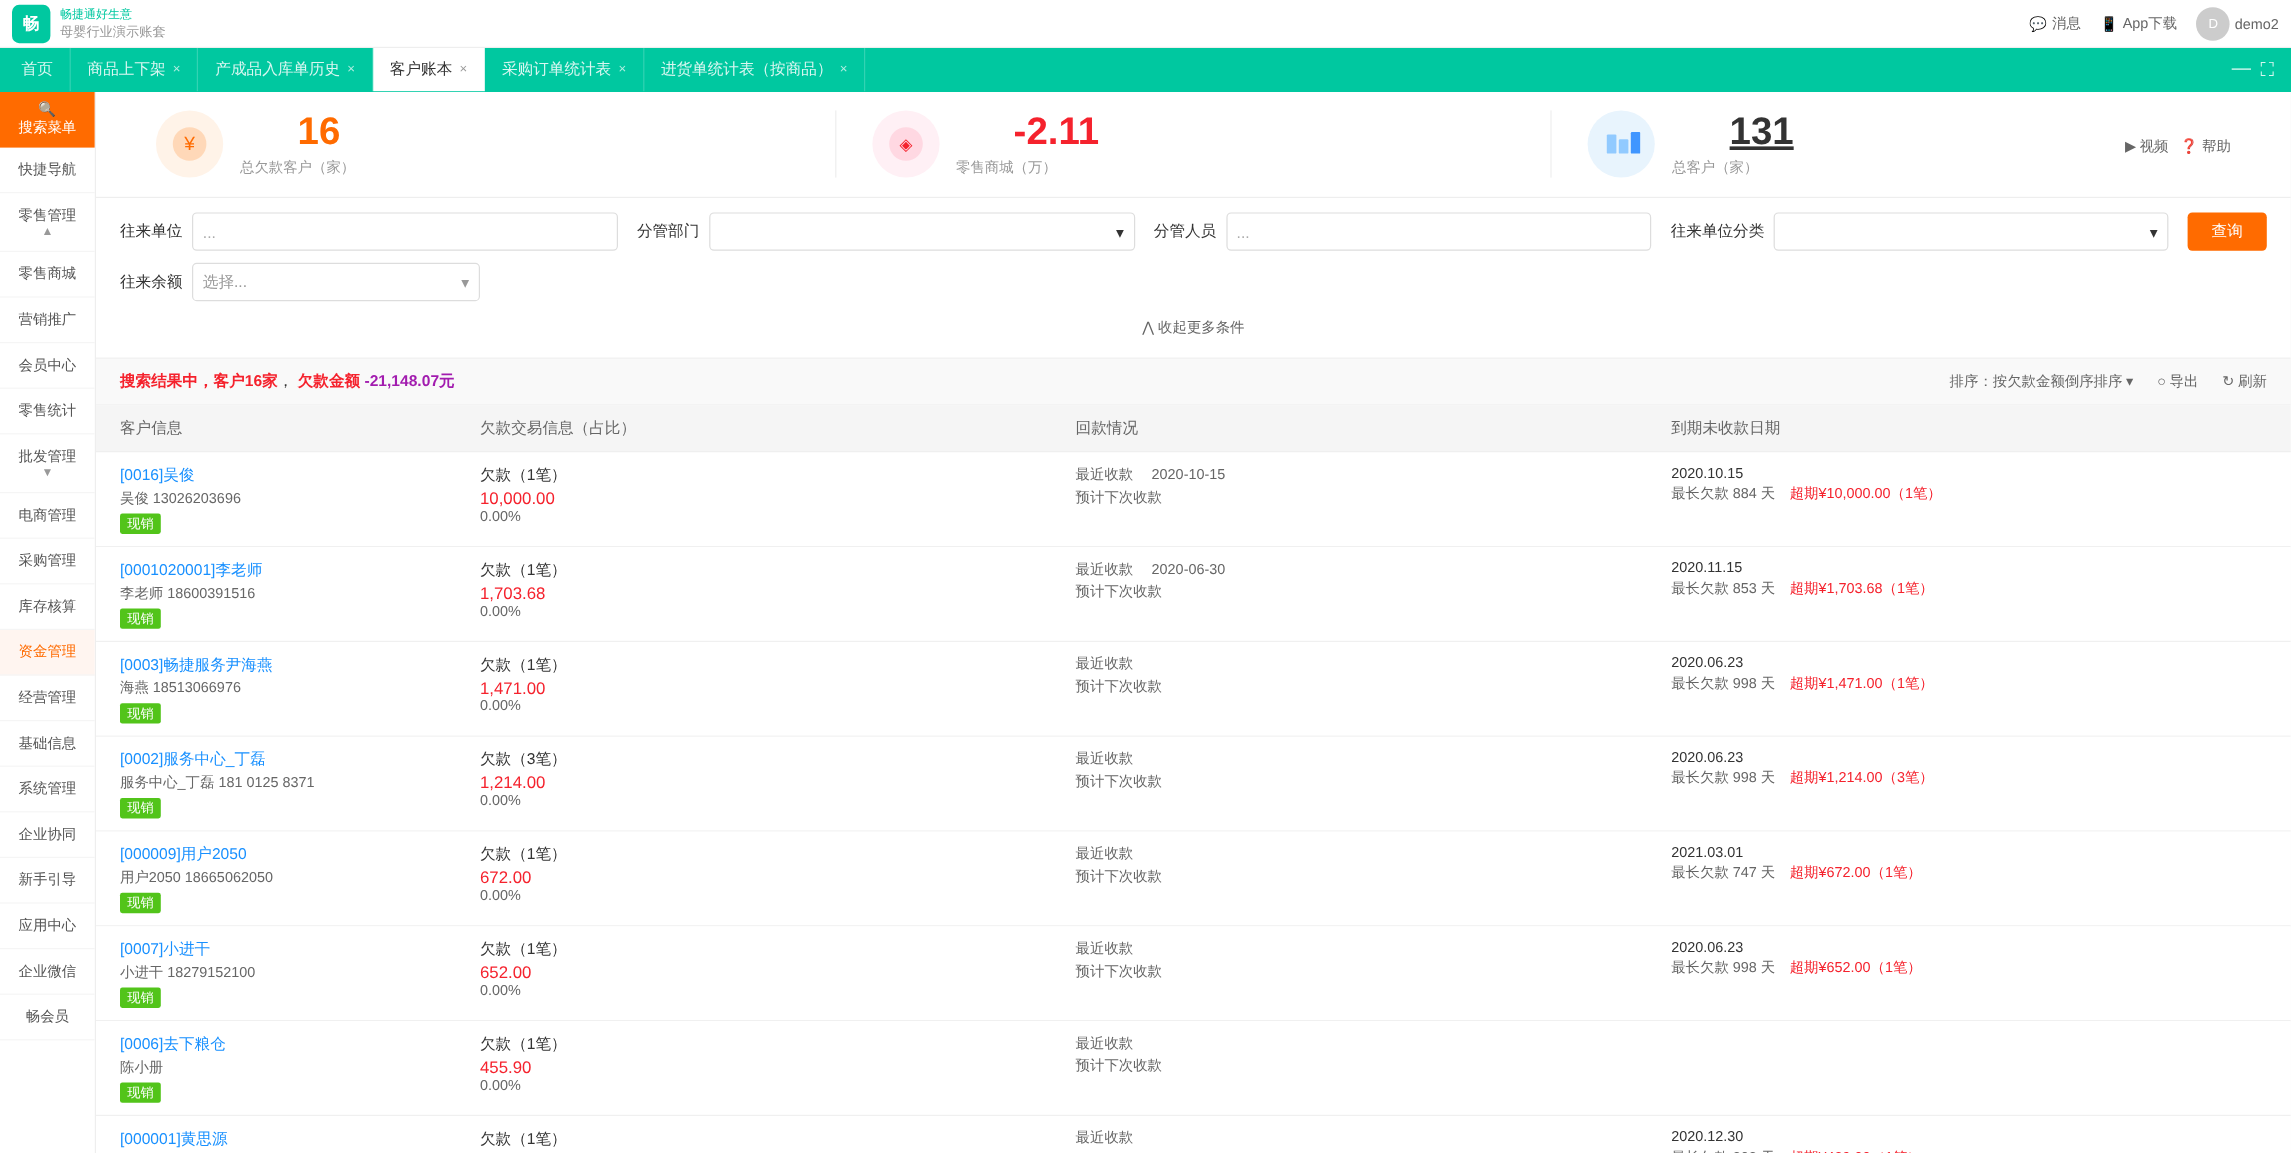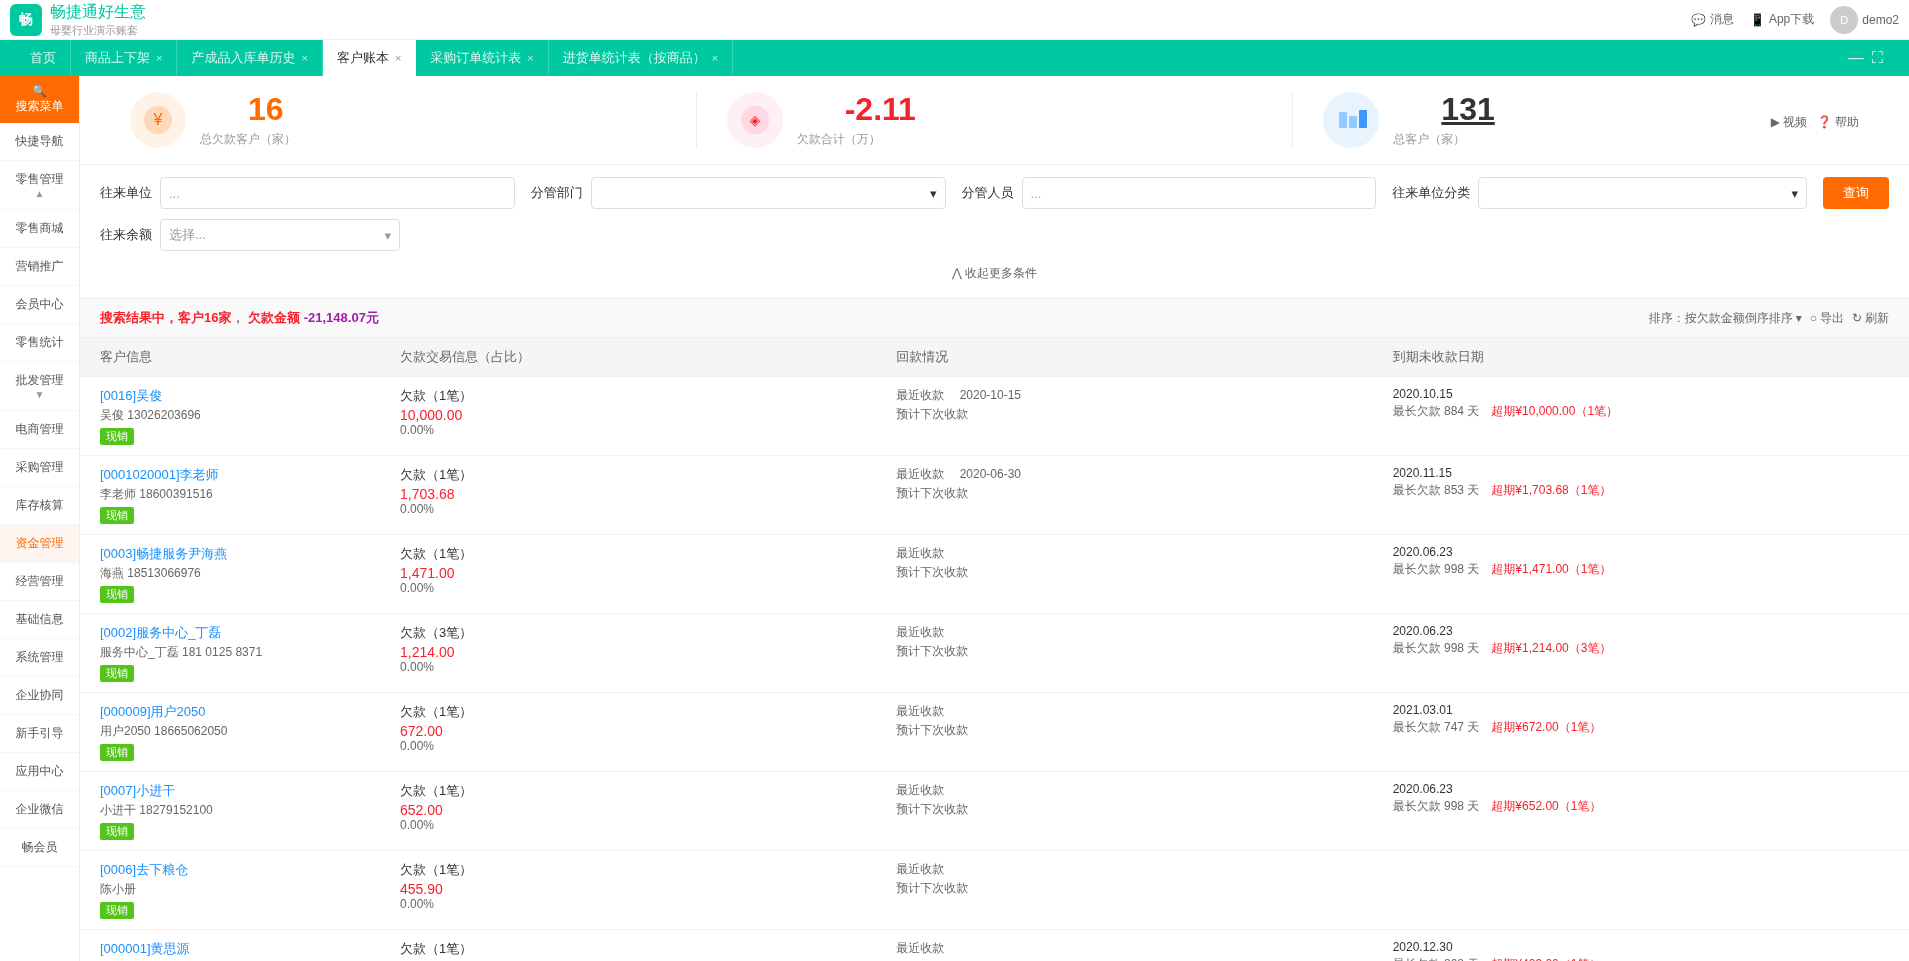--- a/index.html
+++ b/index.html
@@ -6,30 +6,30 @@
     body { background: #f5f5f5; font-size: 13px; color: #333; overflow-x: hidden; }
     
     
     .top-bar {
       display: flex; align-items: center; height: 40px;
       background: #fff; border-bottom: 1px solid #eee;
       padding: 0 10px; position: fixed; top: 0; left: 0; right: 0; z-index: 100;
     }
     .logo-area { display: flex; align-items: center; width: 200px; }
     .logo-icon { width: 32px; height: 32px; background: #00c8a0; border-radius: 6px; display: flex; align-items: center; justify-content: center; color: #fff; font-size: 14px; font-weight: bold; margin-right: 8px; }
-    .logo-text { font-size: 16px; color: #00c8a0; }
+    .logo-text { font-size: 10px; color: #00c8a0; }
     .logo-sub { font-size: 11px; color: #999; }
     .top-right { margin-left: auto; display: flex; align-items: center; gap: 16px; }
     .top-btn { display: flex; align-items: center; gap: 4px; font-size: 12px; color: #666; cursor: pointer; }
     .avatar { width: 28px; height: 28px; border-radius: 50%; background: #ccc; display: flex; align-items: center; justify-content: center; color: #fff; font-size: 11px; }
 
     
     .nav-tabs {
       display: flex; align-items: center; height: 36px;
-      background: #00c8a0; padding: 16px; position: fixed; top: 40px; left: 0; right: 0; z-index: 99;
+      background: #00c8a0; padding: 4px; position: fixed; top: 40px; left: 0; right: 0; z-index: 99;
     }
     .nav-tab {
       display: flex; align-items: center; height: 36px;
       padding: 0 14px; font-size: 13px; color: rgba(255,255,255,0.85);
       cursor: pointer; white-space: nowrap; gap: 6px;
       border-right: 1px solid rgba(255,255,255,0.2);
     }
     .nav-tab.active { background: #fff; color: #333; }
     .nav-tab .close-x { font-size: 11px; color: rgba(255,255,255,0.7); }
     .nav-tab.active .close-x { color: #999; }
@@ -104,21 +104,21 @@
     .collapse-btn { color: #666; font-size: 12px; cursor: pointer; }
 
     
     .result-summary {
       background: #f9f9f9; padding: 10px 20px;
       display: flex; align-items: center; justify-content: space-between;
       border-bottom: 1px solid #eee;
     }
     .result-text { font-size: 13px; color: #333; }
     .result-text span { color: #f5222d; font-weight: bold; }
-    .result-actions { display: flex; align-items: center; gap: 8px; font-size: 12px; color: #666; }
+    .result-actions { display: flex; align-items: center; gap: 20px; font-size: 12px; color: #666; }
     .sort-btn { cursor: pointer; display: flex; align-items: center; gap: 3px; }
 
     
     .data-table { background: #fff; }
     .table-header {
       display: grid; grid-template-columns: 300px 1fr 1fr 1fr;
       background: #f5f5f5; padding: 10px 20px;
       font-size: 13px; color: #666; font-weight: 500;
       border-bottom: 1px solid #eee;
     }
@@ -279,21 +279,21 @@
     </div>
     <div class="stat-item">
       <div class="stat-icon pink">
         <svg width="32" height="32" viewBox="0 0 32 32">
             <circle cx="16" cy="16" r="14" fill="#ffb3c6" opacity="0.4"></circle>
             <text x="16" y="21" text-anchor="middle" font-size="14" fill="#f5222d">◈</text>
           </svg>
       </div>
       <div class="stat-info">
         <div class="stat-number red">-2.11</div>
-        <div class="stat-label">欠款合计（万）</div>
+        <div class="stat-label">零售商城（万）</div>
       </div>
     </div>
     <div class="stat-item">
       <div class="stat-icon blue">
         <svg width="32" height="32" viewBox="0 0 32 32">
             <rect x="4" y="8" width="8" height="16" rx="1" fill="#91caff"></rect>
             <rect x="14" y="12" width="8" height="12" rx="1" fill="#91caff"></rect>
             <rect x="24" y="6" width="8" height="18" rx="1" fill="#4096ff"></rect>
           </svg>
       </div>

